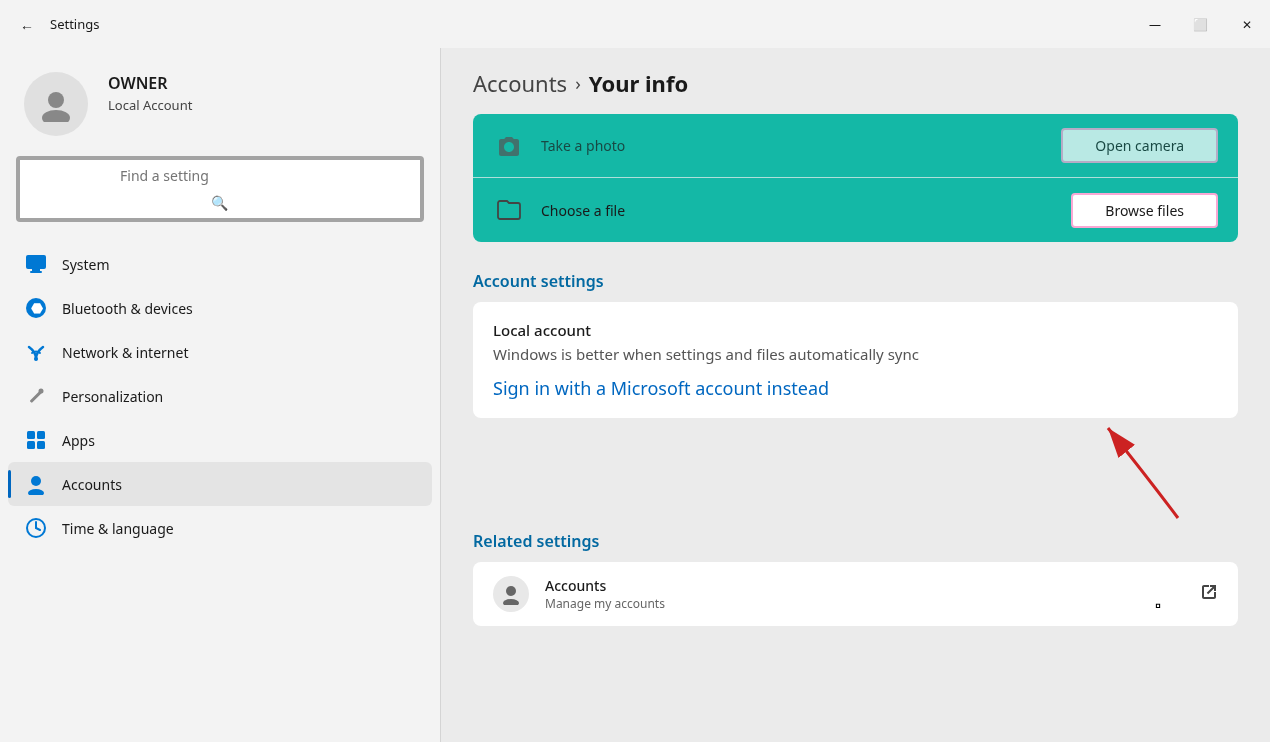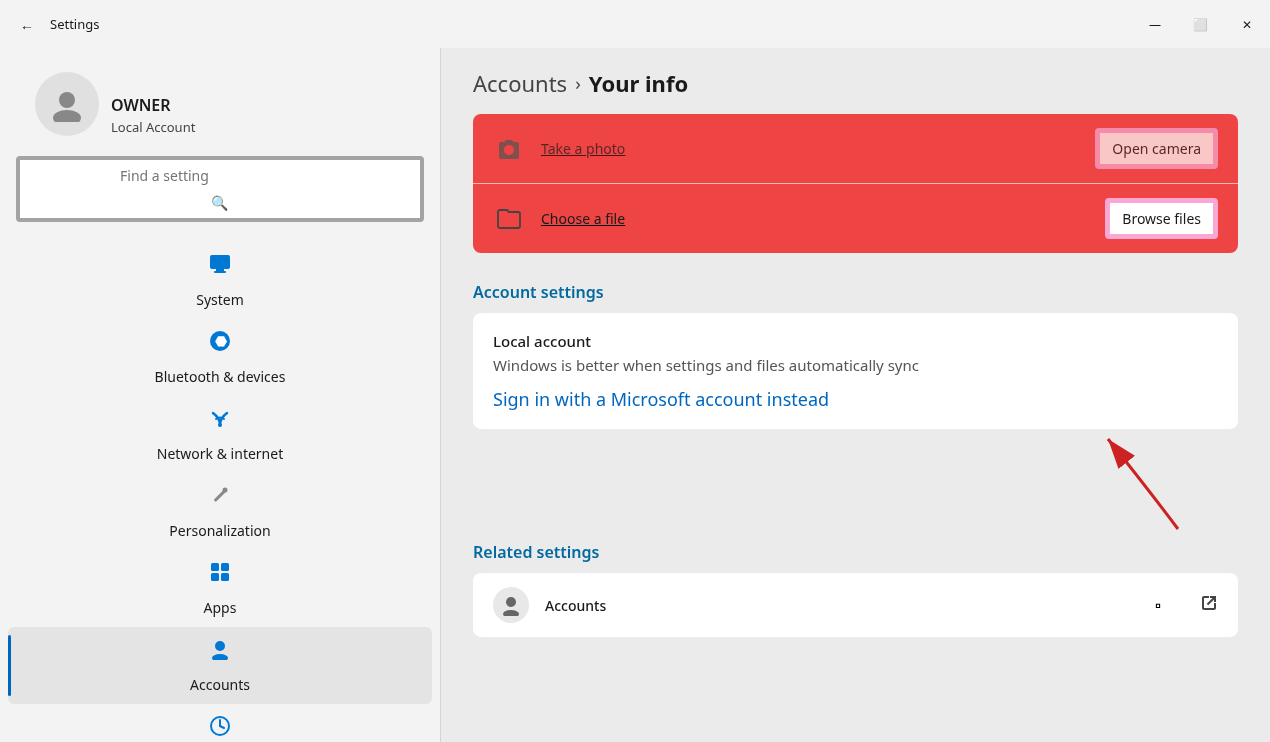--- a/index.html
+++ b/index.html
@@ -71,24 +71,23 @@
       display: flex;
       flex-direction: column;
       flex-shrink: 0;
       padding: 0;
       overflow-y: auto;
     }
 
     
     .user-profile {
       display: flex;
-      align-items: flex-end;
+      align-items: flex-start;
       padding: 24px 24px 20px 24px;
-      gap: 12px;
-      margin-left: 11px;
+      gap: 20px;
     }
     .user-avatar {
       width: 64px;
       height: 64px;
       border-radius: 50%;
       background: #e0e0e0;
       display: flex;
       align-items: center;
       justify-content: center;
       flex-shrink: 0;
@@ -143,21 +142,20 @@
     .nav-item {
       display: flex;
       align-items: center;
       gap: 14px;
       padding: 10px 16px;
       border-radius: 6px;
       cursor: pointer;
       font-size: 14px;
       color: #1a1a1a;
       position: relative;
-      flex-direction: column;
     }
     .nav-item.active {
       background: rgba(0,0,0,0.06);
     }
     .nav-item.active::before {
       content: '';
       position: absolute;
       left: 0;
       top: 8px;
       bottom: 8px;
@@ -206,25 +204,24 @@
     .breadcrumb-current {
       font-weight: 700;
       color: #1a1a1a;
     }
 
     
     .settings-section {
       padding: 0 32px 16px 32px;
     }
     .settings-card {
-      background: #ef4444;
+      background: #14b8a6;
       border-radius: 8px;
       margin-bottom: 4px;
       overflow: hidden;
-      text-decoration: underline;
     }
     .settings-row {
       display: flex;
       align-items: center;
       padding: 14px 20px;
       gap: 16px;
       border-bottom: 1px solid #f0f0f0;
       min-height: 64px;
     }
     .settings-row:last-child { border-bottom: none; }
@@ -241,23 +238,23 @@
     .settings-row-text {
       flex: 1;
     }
     .settings-row-label {
       font-size: 14px;
       color: #1a1a1a;
     }
     .settings-row-action {}
     .btn-action {
       background: white;
-      border: 5px solid #f9a8d4;
+      border: 2px solid #f9a8d4;
       border-radius: 4px;
-      padding: 6px 12px;
+      padding: 6px 32px;
       font-size: 14px;
       cursor: pointer;
       font-family: inherit;
       color: #1a1a1a;
       white-space: nowrap;
       margin-left: 40px;
     }
 
     
     .section-heading {
@@ -521,20 +518,21 @@
       <div class="related-card">
         <div class="related-row">
           <div class="related-icon">
             <svg width="22" height="22" viewBox="0 0 22 22" fill="none">
               <circle cx="11" cy="8" r="5" fill="#666"></circle>
               <ellipse cx="11" cy="20" rx="8" ry="4" fill="#666"></ellipse>
             </svg>
           </div>
           <div class="related-text">
             <div class="related-label">Accounts</div>
+            <div class="related-desc">Manage my accounts</div>
           </div>
           <div class="external-icon">
             <svg width="18" height="18" viewBox="0 0 18 18" fill="none">
               <path d="M14 14H4V4h5V2H4C2.9 2 2 2.9 2 4v10c0 1.1.9 2 2 2h10c1.1 0 2-.9 2-2v-5h-2v5z" fill="#444"></path>
               <path d="M10 2v2h2.59L6.76 9.83l1.41 1.41L14 5.41V8h2V2h-6z" fill="#444"></path>
             </svg>
           </div>
         </div>
       </div>
     </div>

